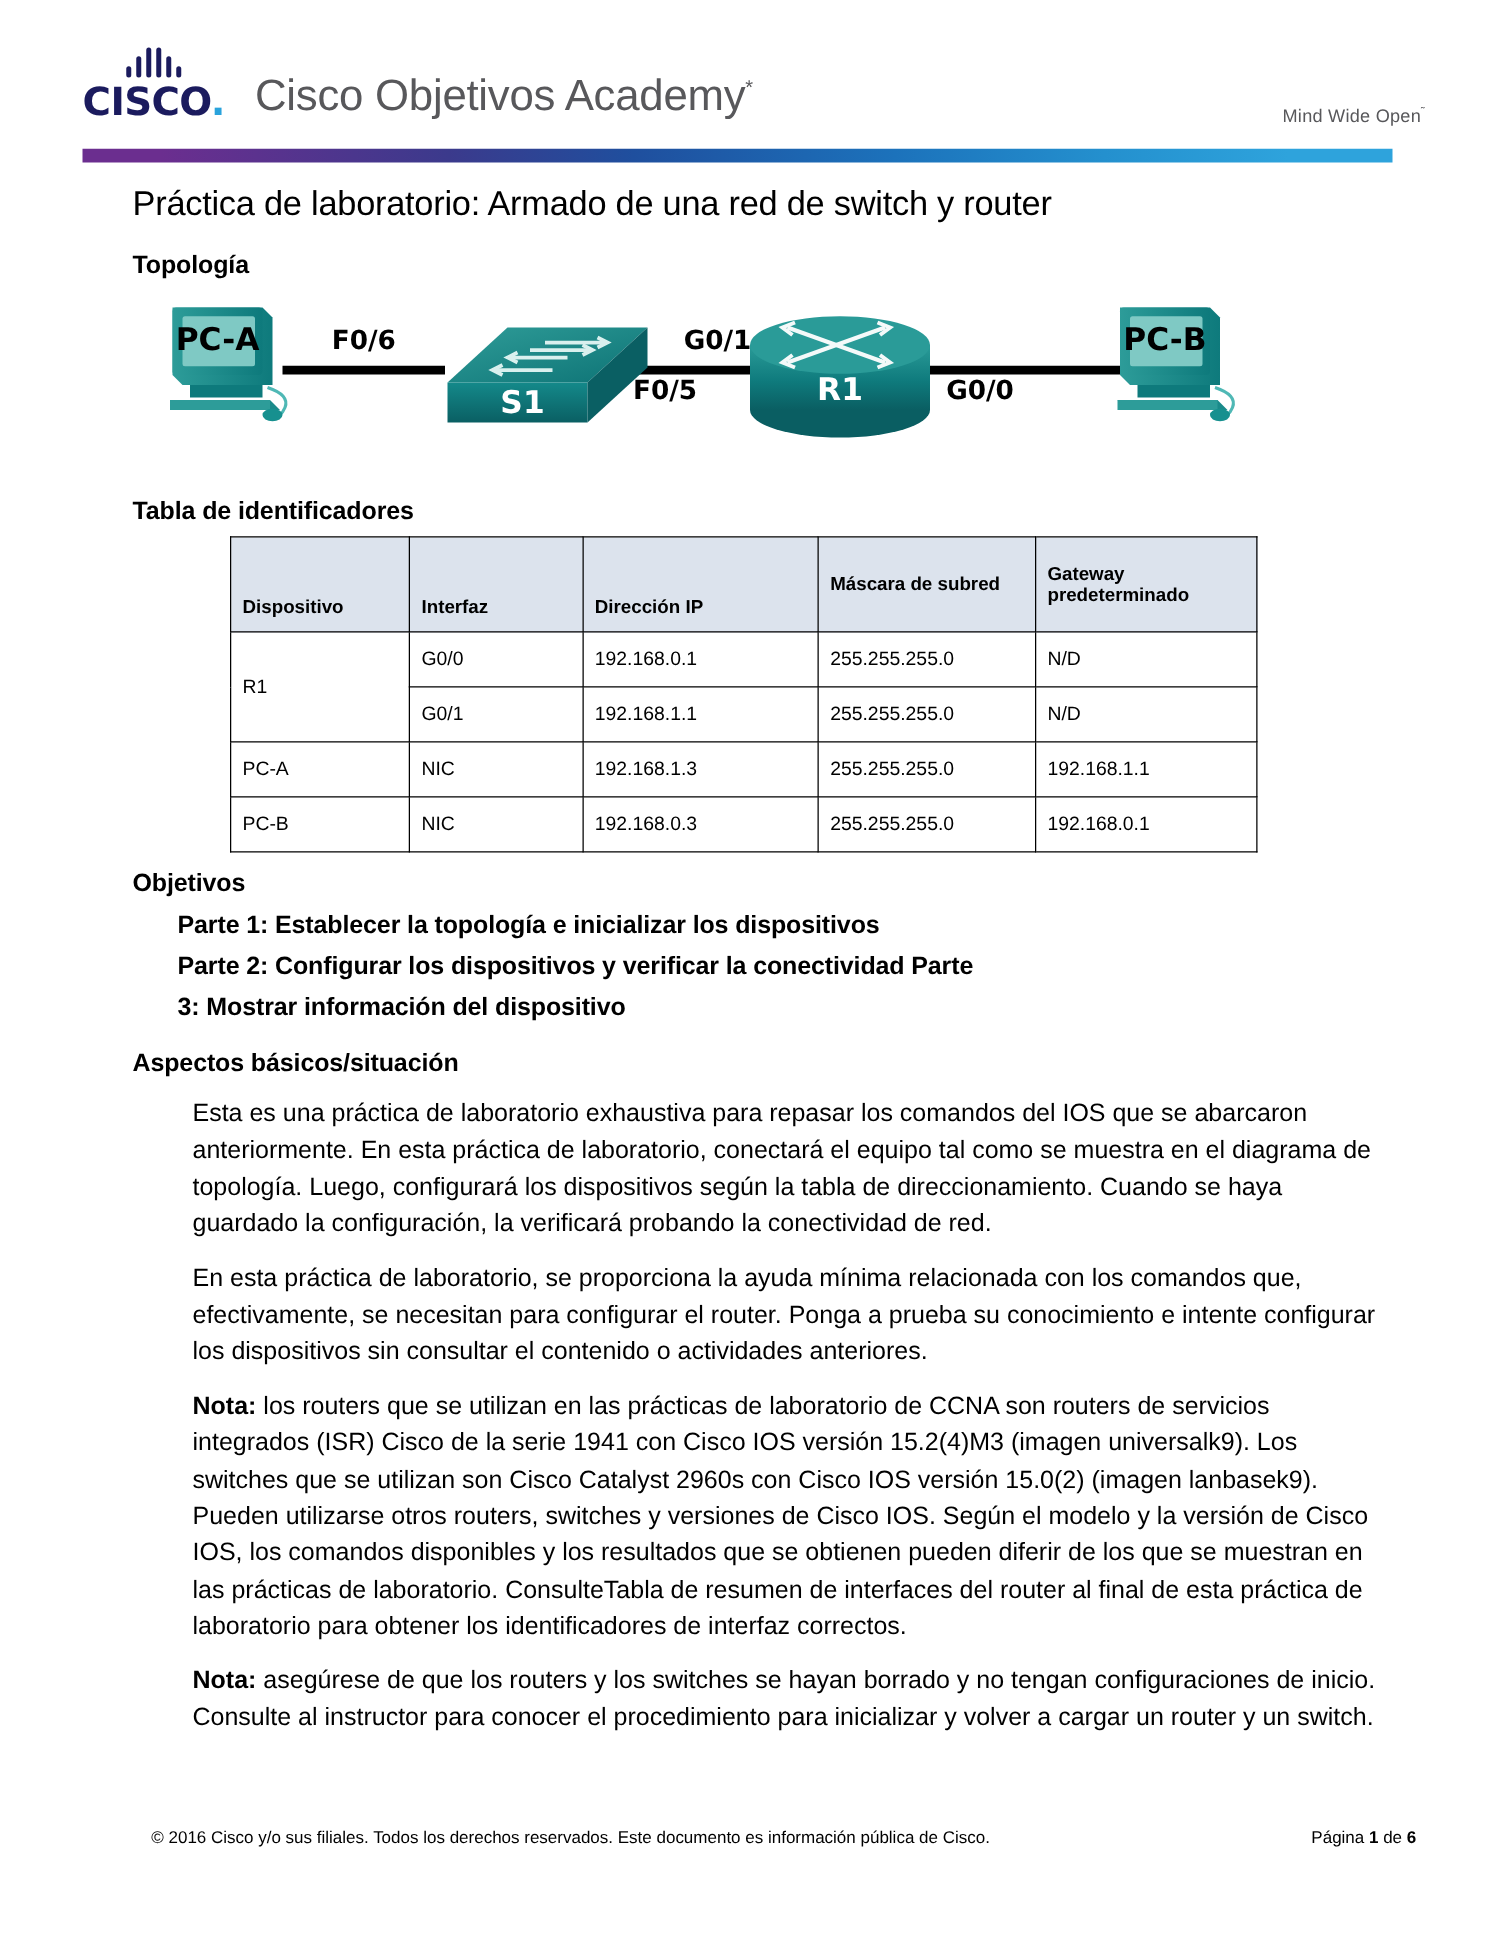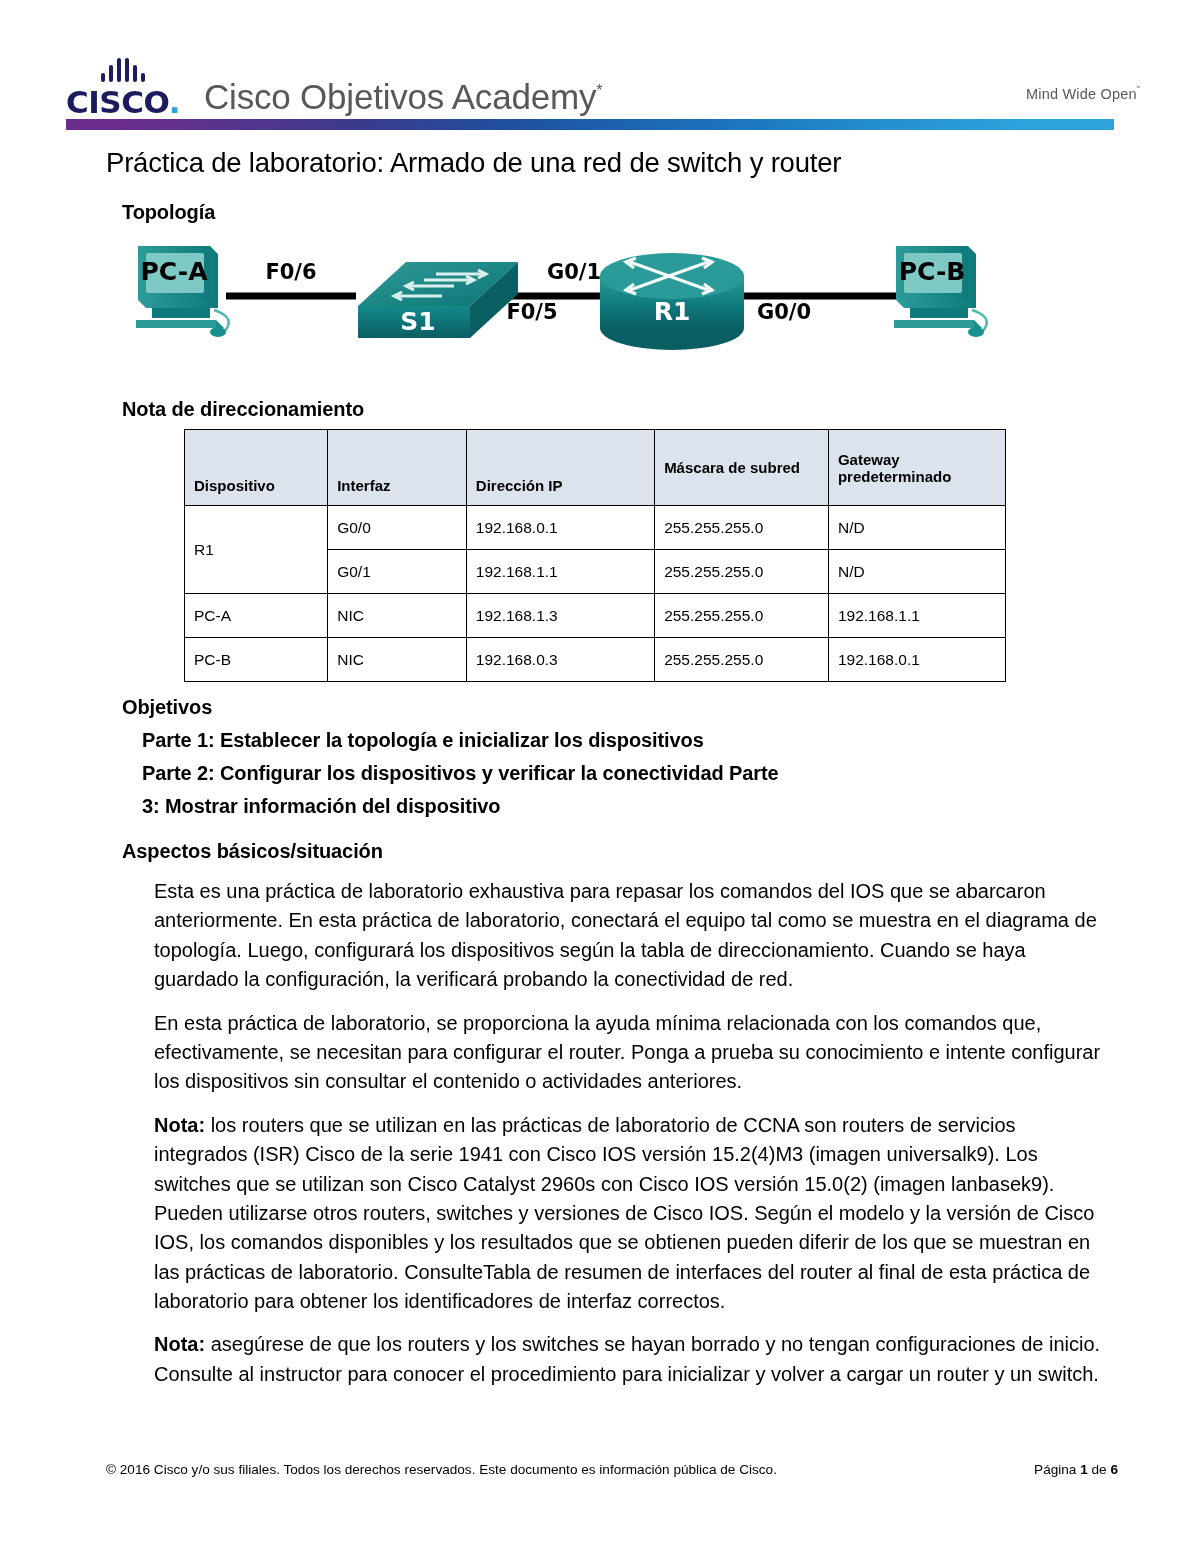--- a/index.html
+++ b/index.html
@@ -20,21 +20,21 @@
     height: 1553px;
     padding: 0;
   }
 
   
   .header {
     position: relative;
     height: 118px;
     padding: 38px 60px 0 64px;
     display: flex;
-    align-items: flex-end;
+    align-items: flex-start;
   }
   .logo-block {
     display: flex;
     align-items: flex-end;
     gap: 22px;
   }
   .cisco-logo {
     display: flex;
     flex-direction: column;
     align-items: center;
@@ -97,21 +97,21 @@
     font-size: 27.5px;
     font-weight: normal;
     margin: 12px 0 0 0;
     letter-spacing: -0.2px;
     line-height: 1.2;
   }
 
   h2.sec {
     font-size: 20px;
     font-weight: bold;
-    margin: 22px 0 0 16px;
+    margin: 22px 0 0 0;
     letter-spacing: -0.1px;
   }
   h2.sec.tight { margin-top: 14px; }
 
   
   .topology {
     position: relative;
     height: 150px;
     margin: 10px 0 0 0;
   }
@@ -158,21 +158,21 @@
     font-size: 20px;
     line-height: 1.47;
     margin: 14px 0 0 12px;
     text-align: left;
   }
   .body-text p b { font-weight: bold; }
 
   
   .footer {
     position: absolute;
-    left: 106px;
+    left: 121px;
     top: 1462px;
     width: 1012px;
     display: flex;
     justify-content: space-between;
     font-size: 13.6px;
     color: #000;
   }
   .footer .pg b { font-weight: bold; }
 </style>
 </head>
@@ -293,21 +293,21 @@
           <text x="826" y="46" font-family="DejaVu Sans, sans-serif" font-size="25" font-weight="bold" fill="#000" text-anchor="middle">PC-B</text>
         </g>
 
         <text x="185" y="45" font-family="DejaVu Sans, sans-serif" font-size="21" font-weight="bold" fill="#000" text-anchor="middle">F0/6</text>
         <text x="426" y="85" font-family="DejaVu Sans, sans-serif" font-size="21" font-weight="bold" fill="#000" text-anchor="middle">F0/5</text>
         <text x="468" y="45" font-family="DejaVu Sans, sans-serif" font-size="21" font-weight="bold" fill="#000" text-anchor="middle">G0/1</text>
         <text x="678" y="85" font-family="DejaVu Sans, sans-serif" font-size="21" font-weight="bold" fill="#000" text-anchor="middle">G0/0</text>
       </svg>
     </div>
 
-    <h2 class="sec tight">Nota de direccionamiento</h2>
+    <h2 class="sec tight">Tabla de identificadores</h2>
 
     <div class="addr-wrap">
       <table class="addr">
         <thead>
           <tr>
             <th style="width:148px">Dispositivo</th>
             <th style="width:146px">Interfaz</th>
             <th style="width:198px">Dirección IP</th>
             <th style="width:180px" class="two-line">Máscara de subred</th>
             <th style="width:182px" class="two-line">Gateway predeterminado</th>

